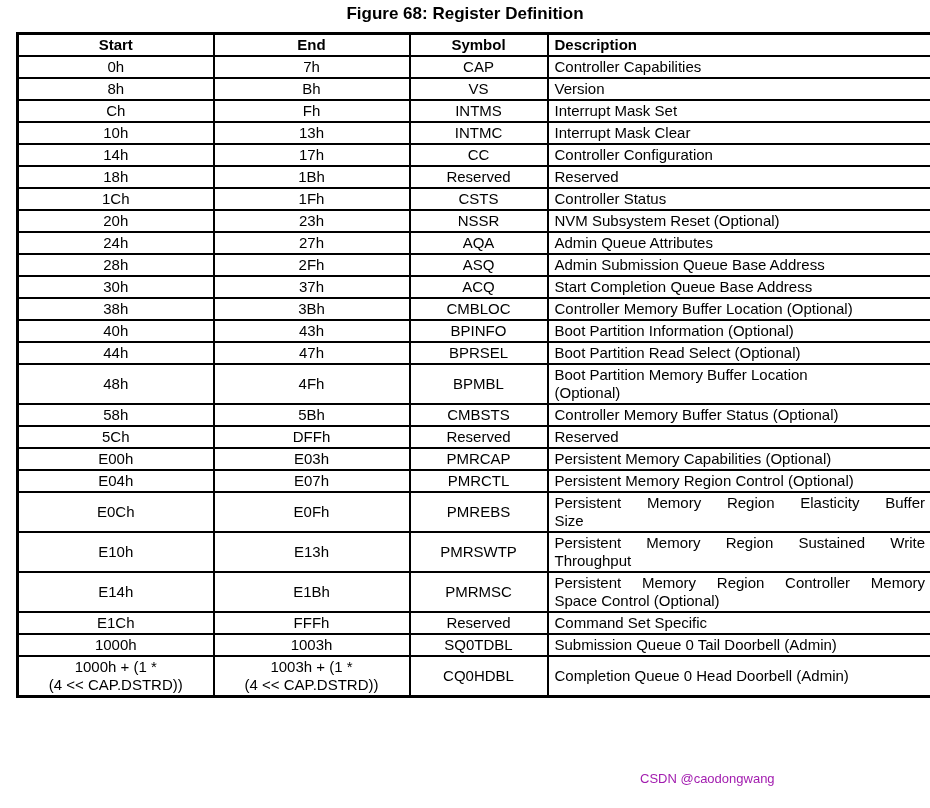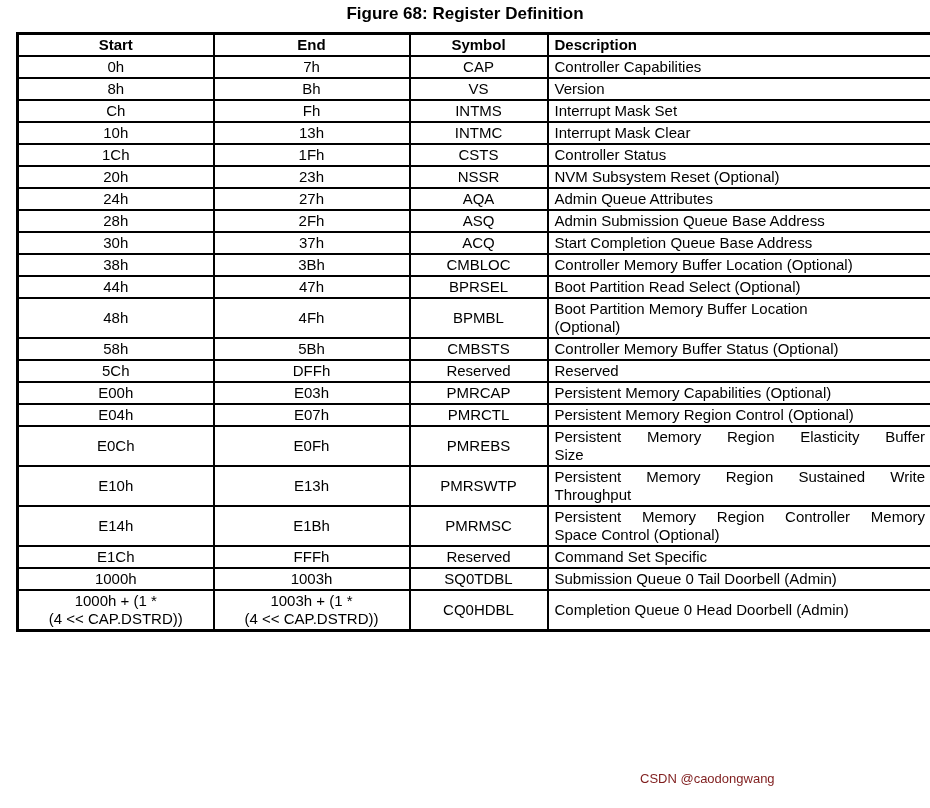--- a/index.html
+++ b/index.html
@@ -59,21 +59,21 @@
     display: inline-block;
     width: 100%;
     text-align: justify;
     text-align-last: justify;
   }
   .watermark {
     position: absolute;
     left: 640px;
     top: 771px;
     font-size: 13px;
-    color: #7f1d1d;
+    color: #a21caf;
     z-index: 5;
     pointer-events: none;
     white-space: nowrap;
   }
 </style>
 </head>
 <body>
 
 <div class="title">Figure 68: Register Definition</div>
 
@@ -111,20 +111,32 @@
         <td class="c-center">INTMS</td>
         <td class="c-desc">Interrupt Mask Set</td>
       </tr>
       <tr>
         <td class="c-center">10h</td>
         <td class="c-center">13h</td>
         <td class="c-center">INTMC</td>
         <td class="c-desc">Interrupt Mask Clear</td>
       </tr>
       <tr>
+        <td class="c-center">14h</td>
+        <td class="c-center">17h</td>
+        <td class="c-center">CC</td>
+        <td class="c-desc">Controller Configuration</td>
+      </tr>
+      <tr>
+        <td class="c-center">18h</td>
+        <td class="c-center">1Bh</td>
+        <td class="c-center">Reserved</td>
+        <td class="c-desc">Reserved</td>
+      </tr>
+      <tr>
         <td class="c-center">1Ch</td>
         <td class="c-center">1Fh</td>
         <td class="c-center">CSTS</td>
         <td class="c-desc">Controller Status</td>
       </tr>
       <tr>
         <td class="c-center">20h</td>
         <td class="c-center">23h</td>
         <td class="c-center">NSSR</td>
         <td class="c-desc">NVM Subsystem Reset (Optional)</td>
@@ -147,20 +159,26 @@
         <td class="c-center">ACQ</td>
         <td class="c-desc">Start Completion Queue Base Address</td>
       </tr>
       <tr>
         <td class="c-center">38h</td>
         <td class="c-center">3Bh</td>
         <td class="c-center">CMBLOC</td>
         <td class="c-desc">Controller Memory Buffer Location (Optional)</td>
       </tr>
       <tr>
+        <td class="c-center">40h</td>
+        <td class="c-center">43h</td>
+        <td class="c-center">BPINFO</td>
+        <td class="c-desc">Boot Partition Information (Optional)</td>
+      </tr>
+      <tr>
         <td class="c-center">44h</td>
         <td class="c-center">47h</td>
         <td class="c-center">BPRSEL</td>
         <td class="c-desc">Boot Partition Read Select (Optional)</td>
       </tr>
       <tr>
         <td class="c-center">48h</td>
         <td class="c-center">4Fh</td>
         <td class="c-center">BPMBL</td>
         <td class="c-desc">Boot Partition Memory Buffer Location<br>(Optional)</td>

